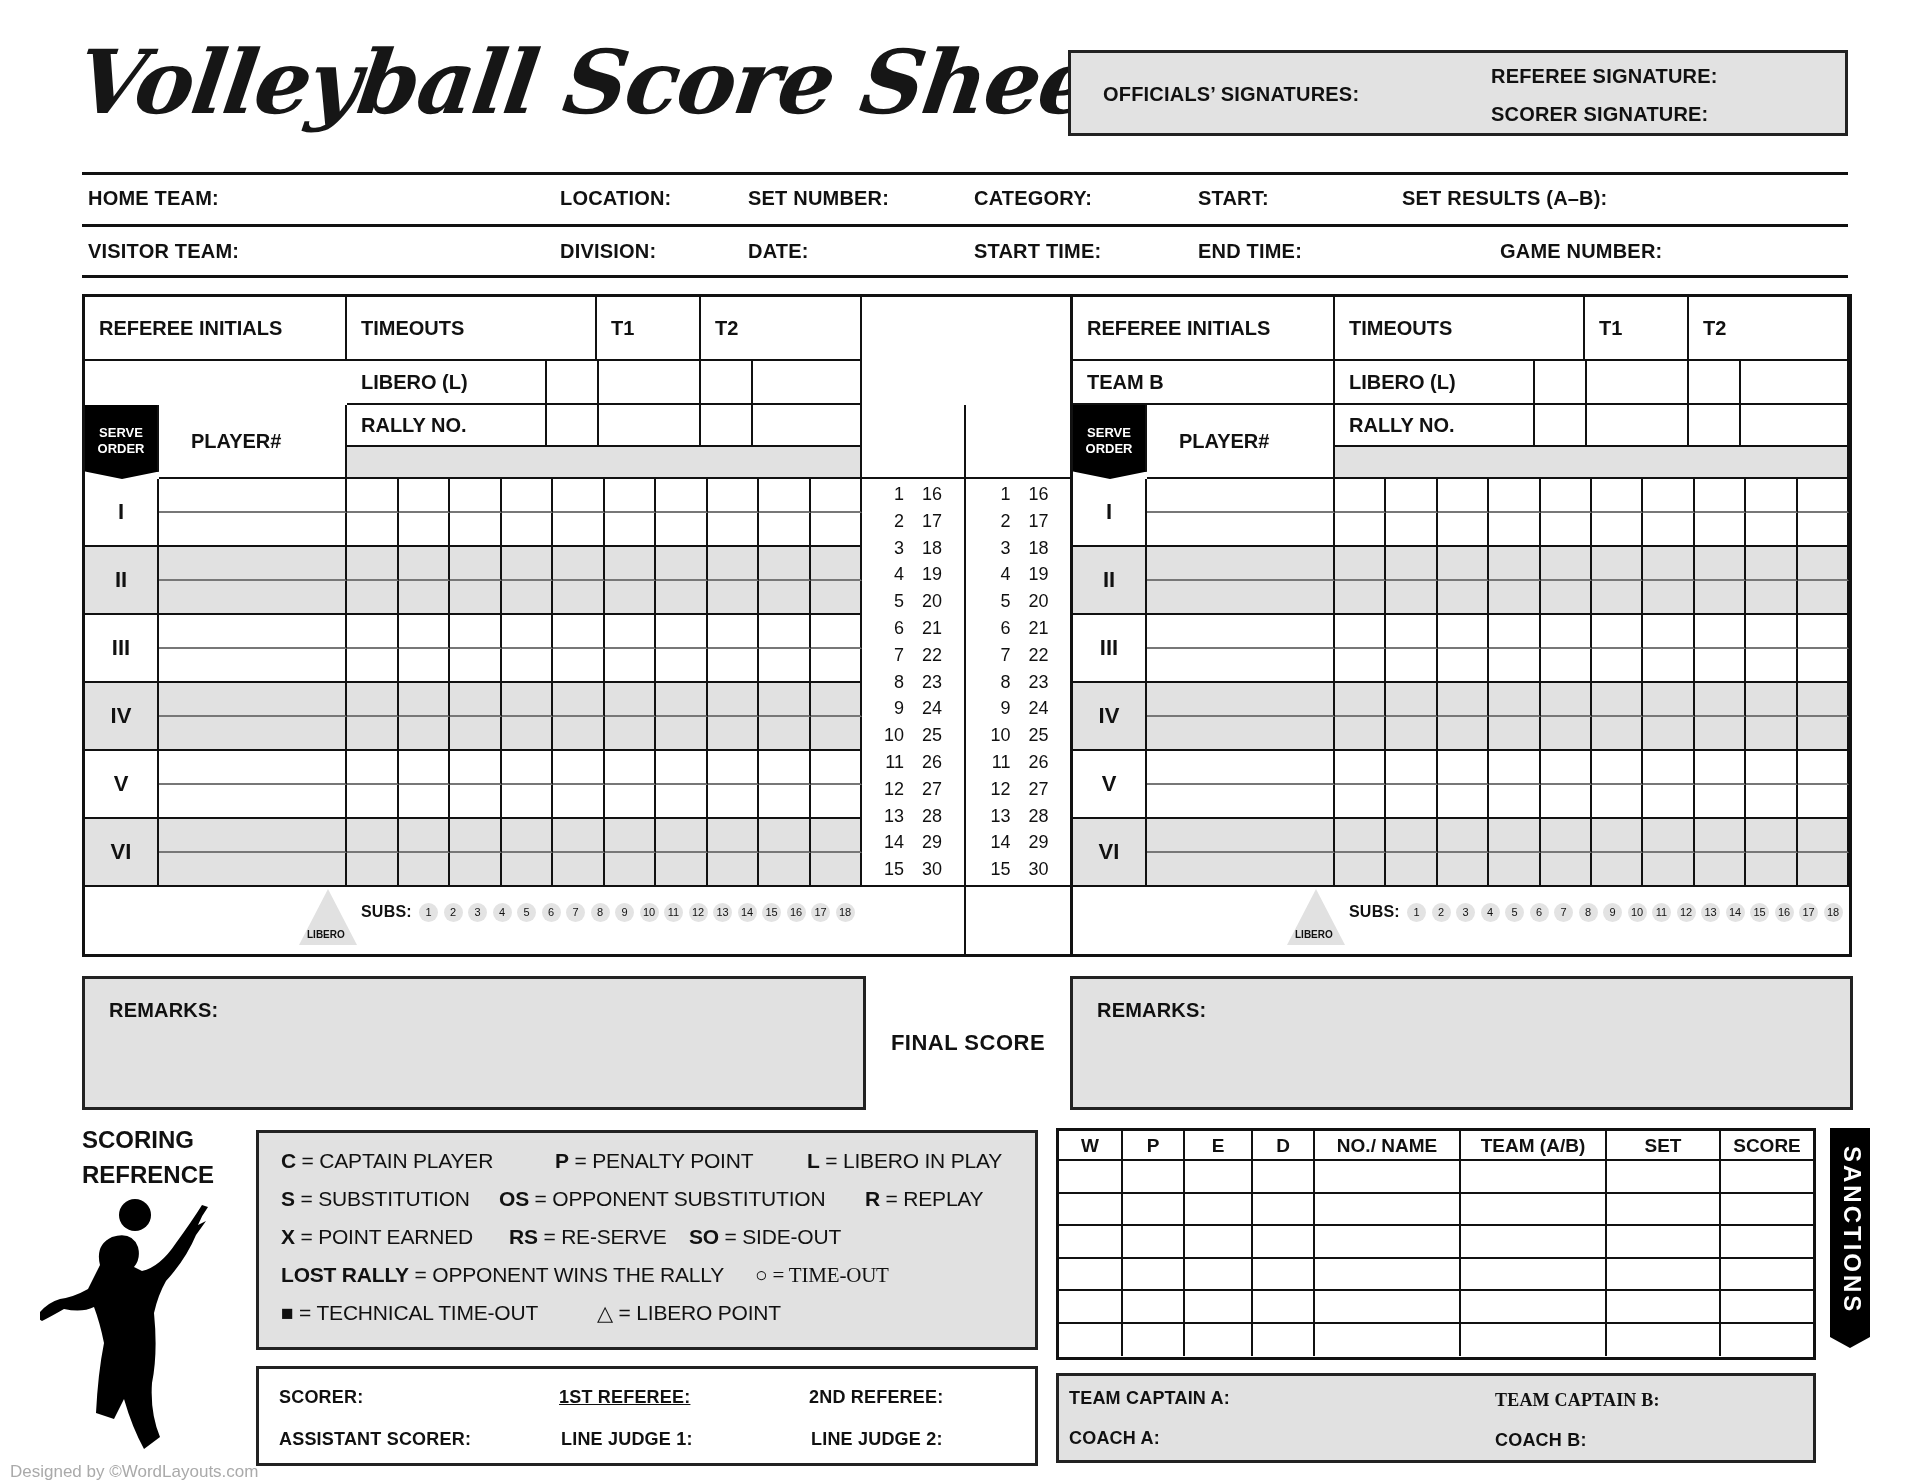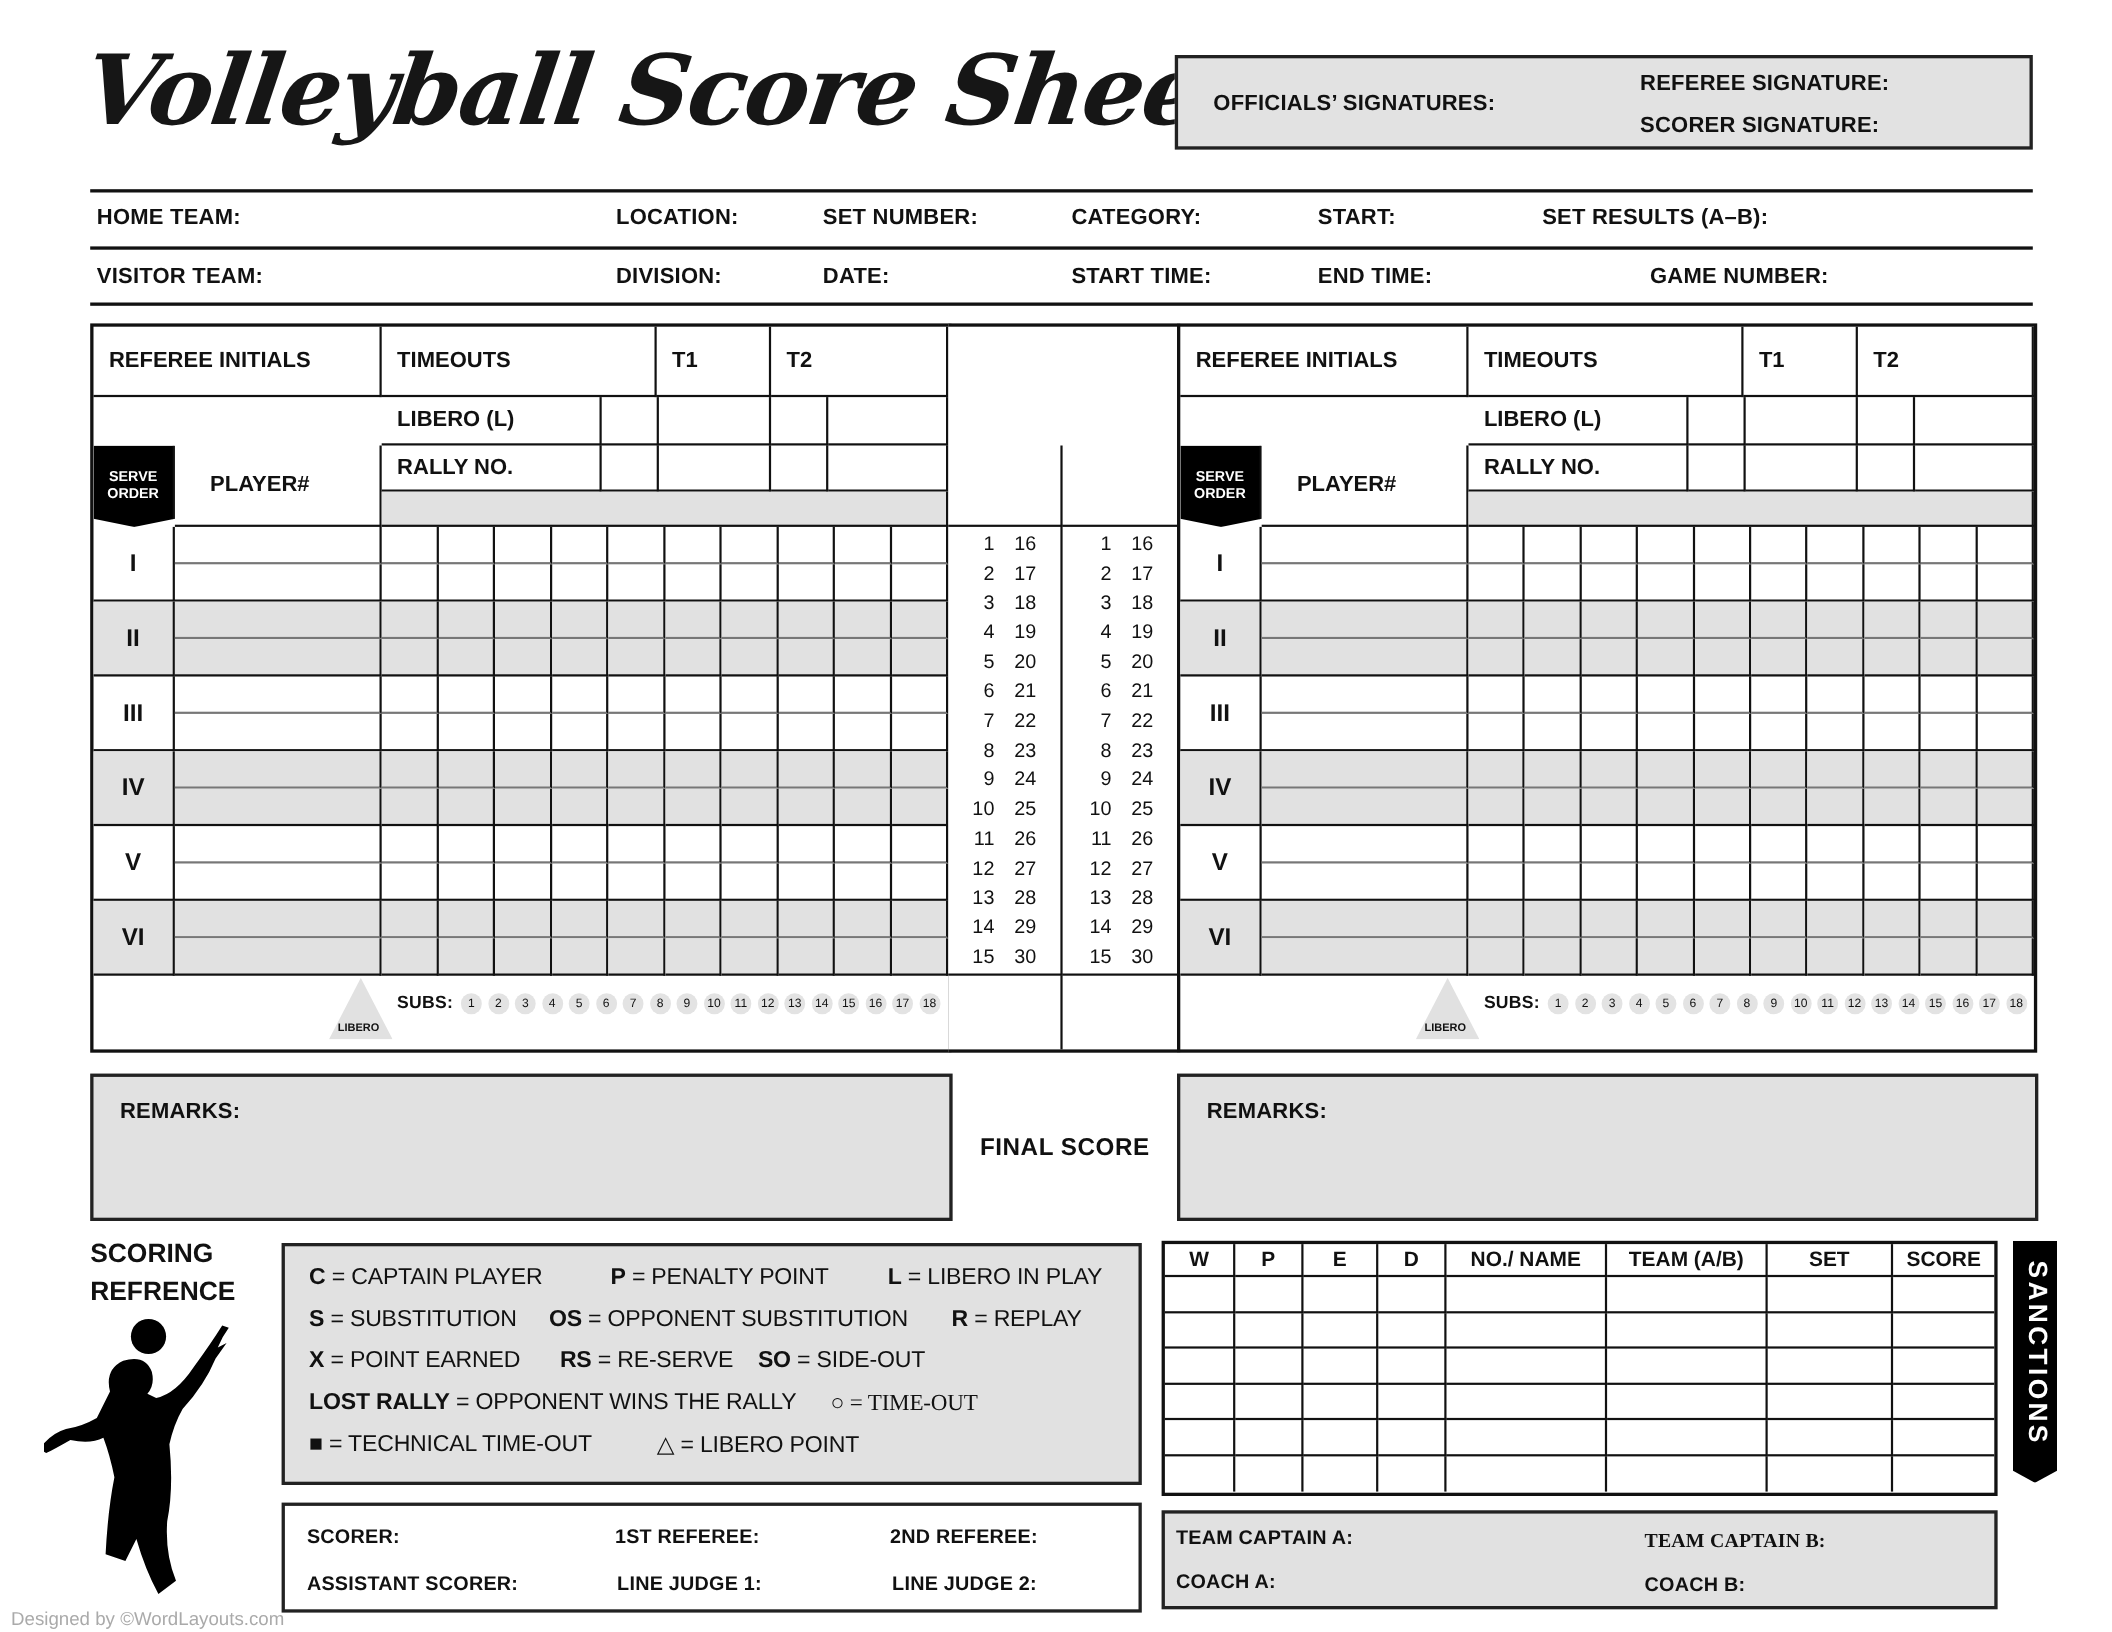--- a/index.html
+++ b/index.html
@@ -375,20 +375,23 @@
     </div>
     <div class="cell" style="left:262px;top:0;width:250px;height:64px;">
       <div class="cell-text" style="">TIMEOUTS</div>
     </div>
     <div class="cell" style="left:512px;top:0;width:104px;height:64px;">
       <div class="cell-text" style="">T1</div>
     </div>
     <div class="cell" style="left:616px;top:0;width:160px;height:64px;">
       <div class="cell-text" style="">T2</div>
     </div>
+    <div class="cell" style="left:0px;top:64px;width:262px;height:44px;">
+      <div class="cell-text" style="">TEAM B</div>
+    </div>
     <div class="cell" style="left:262px;top:64px;width:200px;height:44px;">
       <div class="cell-text" style="">LIBERO (L)</div>
     </div>
     <div class="cell" style="left:462px;top:64px;width:52px;height:44px;"></div>
     <div class="cell" style="left:514px;top:64px;width:102px;height:44px;"></div>
     <div class="cell" style="left:616px;top:64px;width:52px;height:44px;"></div>
     <div class="cell" style="left:668px;top:64px;width:108px;height:44px;"></div>
     <div class="cell serve" style="left:0;top:108px;width:74px;height:74px;border-bottom:none;clip-path:polygon(0 0,100% 0,100% 90%,50% 100%,0 90%);">
       <div style="padding-top:20px"><span>SERVE</span><br><span>ORDER</span></div>
     </div>
@@ -589,21 +592,21 @@
       </div>
       <div class="legend-line" style="position:absolute;top:152px;left:0;">
         <span style="position:absolute;left:0px;"><b>■</b> = <span>TECHNICAL TIME-OUT</span></span>
         <span style="position:absolute;left:316px;"><b>△</b> = <span>LIBERO POINT</span></span>
       </div>
     </div>
 </div>
 
 <div class="box" style="left:256px;top:1366px;width:782px;height:100px;">
   <div class="abs lbl" style="left:20px;top:18px;font-size:18px;">SCORER:</div>
-  <div class="abs lbl" style="left:300px;top:18px;font-size:18px;">1ST REFEREE:</div>
+  <div class="abs lbl" style="left:300px;top:18px;font-size:18px;text-decoration:underline;">1ST REFEREE:</div>
   <div class="abs lbl" style="left:550px;top:18px;font-size:18px;">2ND REFEREE:</div>
   <div class="abs lbl" style="left:20px;top:60px;font-size:18px;">ASSISTANT SCORER:</div>
   <div class="abs lbl" style="left:302px;top:60px;font-size:18px;">LINE JUDGE 1:</div>
   <div class="abs lbl" style="left:552px;top:60px;font-size:18px;">LINE JUDGE 2:</div>
 </div>
 
 <div id="sanctions" class="grid" style="left:1056px;top:1128px;width:760px;height:232px;">
     <div class="cell" style="left:0px;top:0;width:64px;height:30px;">
       <div class="abs" style="left:0;right:0;top:4px;text-align:center;font-size:19px;font-weight:bold;">W</div>
     </div>

